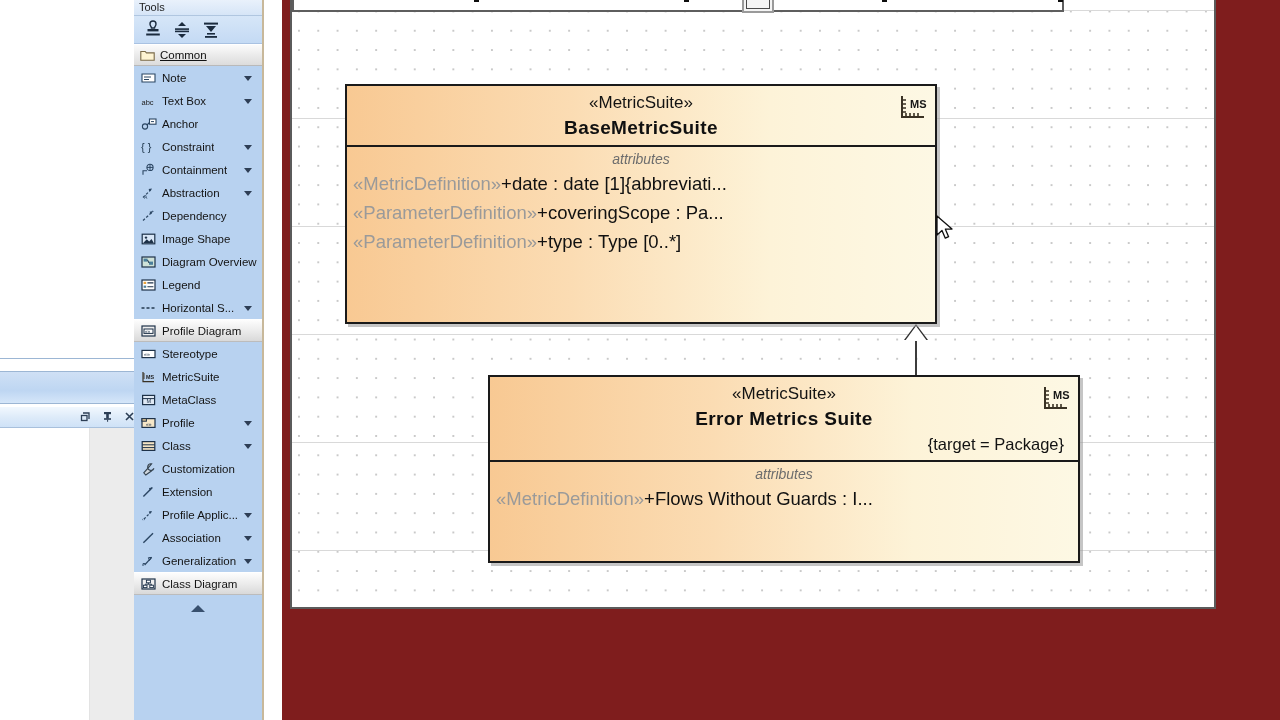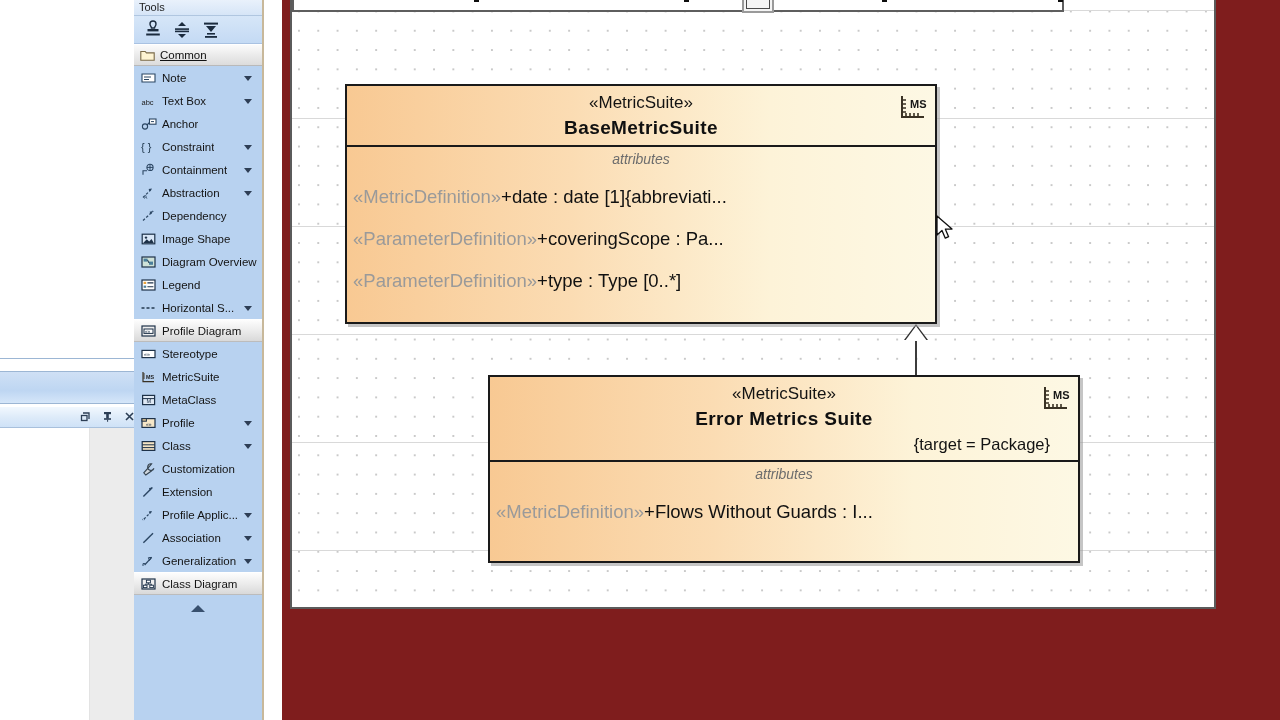--- a/index.html
+++ b/index.html
@@ -144,30 +144,30 @@
     text-align:center; font-size:17px; color:#131313; line-height:22px;
     font-family:"Liberation Sans", sans-serif;
   }
   .cls-name {
     text-align:center; font-size:19px; font-weight:bold; color:#101010;
     line-height:27px; letter-spacing:0.4px;
   }
   .cls-name.italic { }
   .tagged {
     text-align:right; font-size:16.5px; color:#131313; line-height:24px;
-    padding-right:28px;
+    padding-right:14px;
   }
   .compartment { padding:2px 0 4px 0; }
   .comp-title {
     text-align:center; font-style:italic; font-size:14px;
     color:#6d6d6d; line-height:20px;
   }
   .attr-line {
     font-size:18.5px; line-height:29px; color:#111;
-    padding-left:6px; white-space:nowrap; overflow:hidden;margin-top:13px;
+    padding-left:6px; white-space:nowrap; overflow:hidden;
   }
   .attr-line .st { color:#9a9a9a; }
   .ms-badge { position:absolute; right:7px; top:6px; width:30px; height:30px; }
 
   
   .gen-line {
     position:absolute; width:2px; background:#3c3c3c;
   }
   .gen-tri {
     position:absolute; width:0; height:0;

